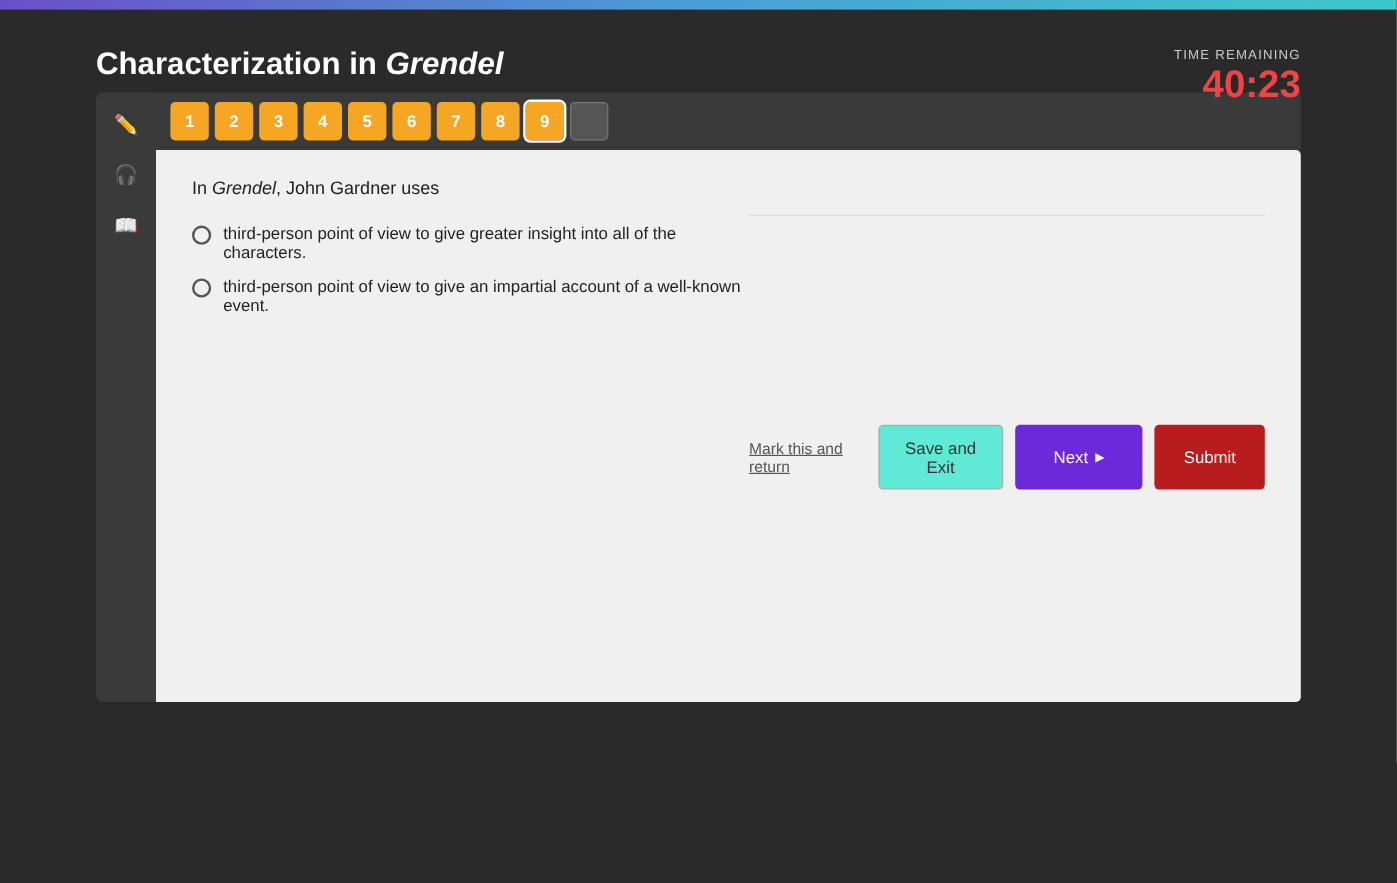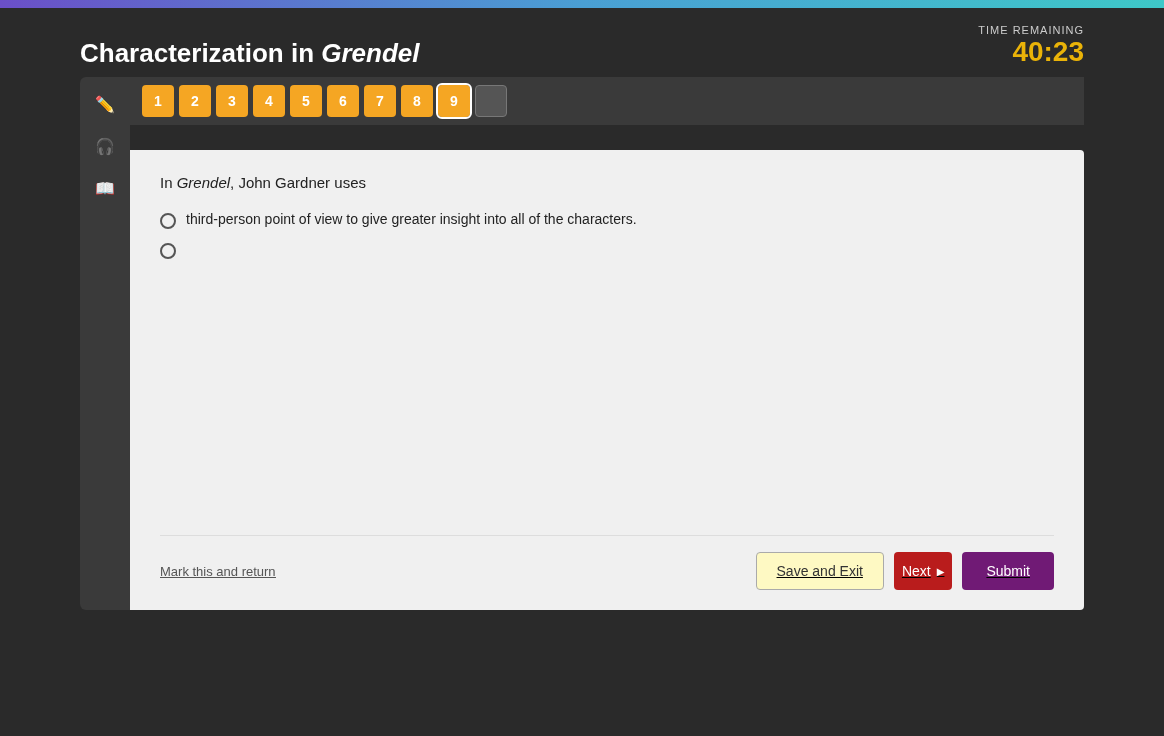--- a/index.html
+++ b/index.html
@@ -83,45 +83,44 @@
     .q-num.current {
       background: #f5a623;
       outline: 2px solid #fff;
     }
     .q-num.empty {
       background: #555;
       border: 1px solid #777;
     }
     .header-right {
       position: absolute;
-      top: 24px;
+      top: 40px;
       right: 80px;
       text-align: right;
       color: #ffffff;
     }
     .time-label {
       font-size: 11px;
       letter-spacing: 1px;
       color: #cccccc;
     }
     .time-value {
-      font-size: 28px;
-      font-weight: bold;
-      color: #eab308;
+      font-size: 32px;
+      font-weight: bold;
+      color: #ef4444;
     }
     .quiz-panel {
       flex: 1;
       background: #f0f0f0;
       border-radius: 0 4px 4px 0;
       padding: 24px 30px 20px 30px;
       min-height: 460px;
       display: flex;
-      flex-direction: column;
+      flex-direction: row;
       justify-content: space-between;
-      margin-top: 25px;
     }
     .question-text {
       font-size: 15px;
       color: #222;
       margin-bottom: 20px;
     }
     .question-text em {
       font-style: italic;
     }
     .answer-options {
@@ -147,60 +146,59 @@
       margin-top: 2px;
       display: inline-block;
     }
     .panel-footer {
       display: flex;
       align-items: center;
       justify-content: space-between;
       margin-top: 30px;
       padding-top: 16px;
       border-top: 1px solid #ddd;
-      text-decoration: underline;
     }
     .mark-return-link {
       color: #555;
       font-size: 13px;
       text-decoration: underline;
       cursor: pointer;
     }
     .footer-buttons {
       display: flex;
       gap: 10px;
     }
     .btn-save {
       padding: 10px 20px;
-      background: #fef9c3;
+      background: #5eead4;
       color: #333;
       border: 1px solid #aaa;
       border-radius: 4px;
       font-size: 14px;
       cursor: pointer;
     }
     .btn-next {
-      padding: 10px 8px;
-      background: #b91c1c;
+      padding: 10px 32px;
+      background: #6d28d9;
       color: #ffffff;
       border: none;
       border-radius: 4px;
       font-size: 14px;
       cursor: pointer;
       display: flex;
       align-items: center;
       gap: 6px;
     }
     .btn-next::after {
       content: '▶';
       font-size: 10px;
     }
     .btn-submit {
       padding: 10px 24px;
-      background: #701a75;
+      background: #b91c1c;
       color: #ffffff;
       border: none;
       border-radius: 4px;
       font-size: 14px;
       cursor: pointer;
     }
   </style>
 </head>
 <body>
 
@@ -249,20 +247,21 @@
           </div>
           <div class="answer-options">
             <label class="answer-option">
 
               <span class="radio-circle"></span>
               <span>third-person point of view to give greater insight into all of the characters.</span>
             </label>
             <label class="answer-option">
 
               <span class="radio-circle"></span>
+              <span>third-person point of view to give an impartial account of a well-known event.</span>
             </label>
           </div>
         </div>
 
         <div class="panel-footer">
           <a class="mark-return-link">Mark this and return</a>
           <div class="footer-buttons">
             <button class="btn-save">Save and Exit</button>
             <button class="btn-next">Next</button>
             <button class="btn-submit">Submit</button>

